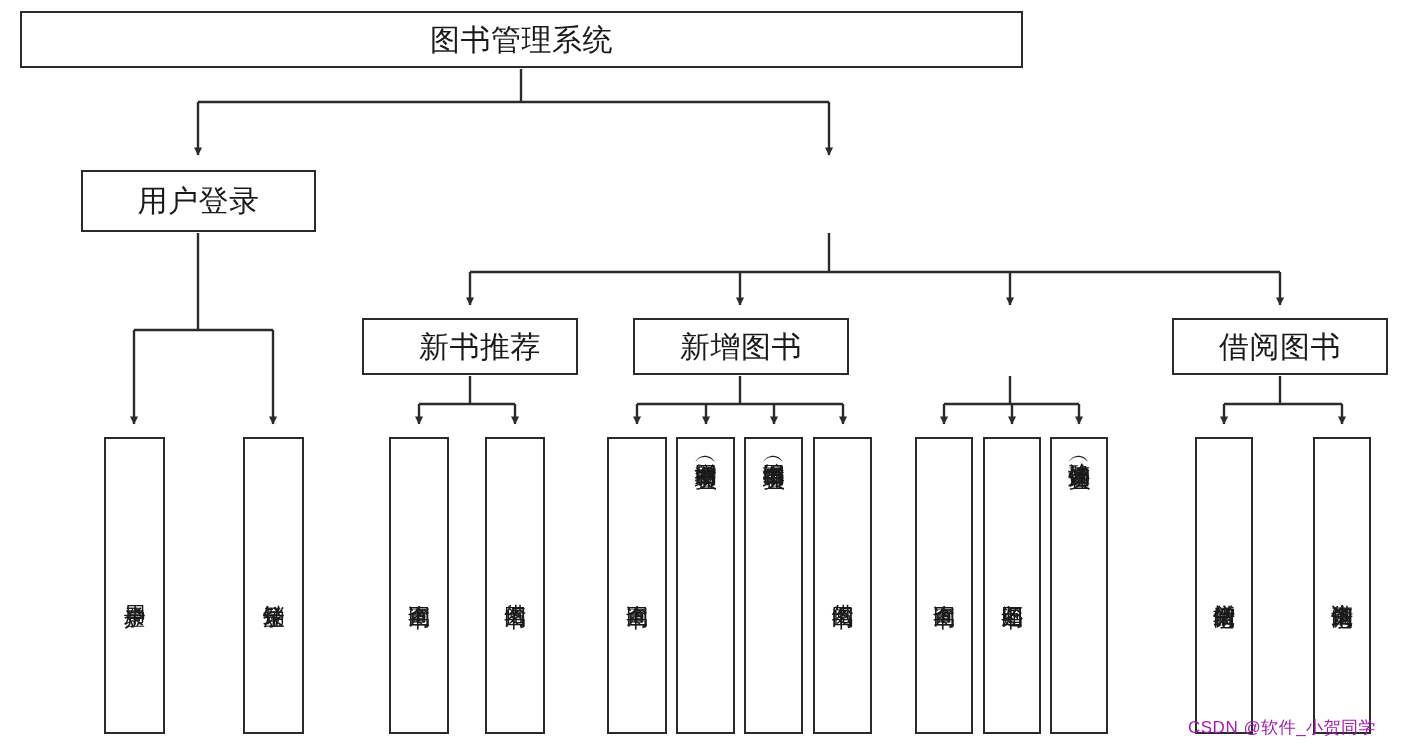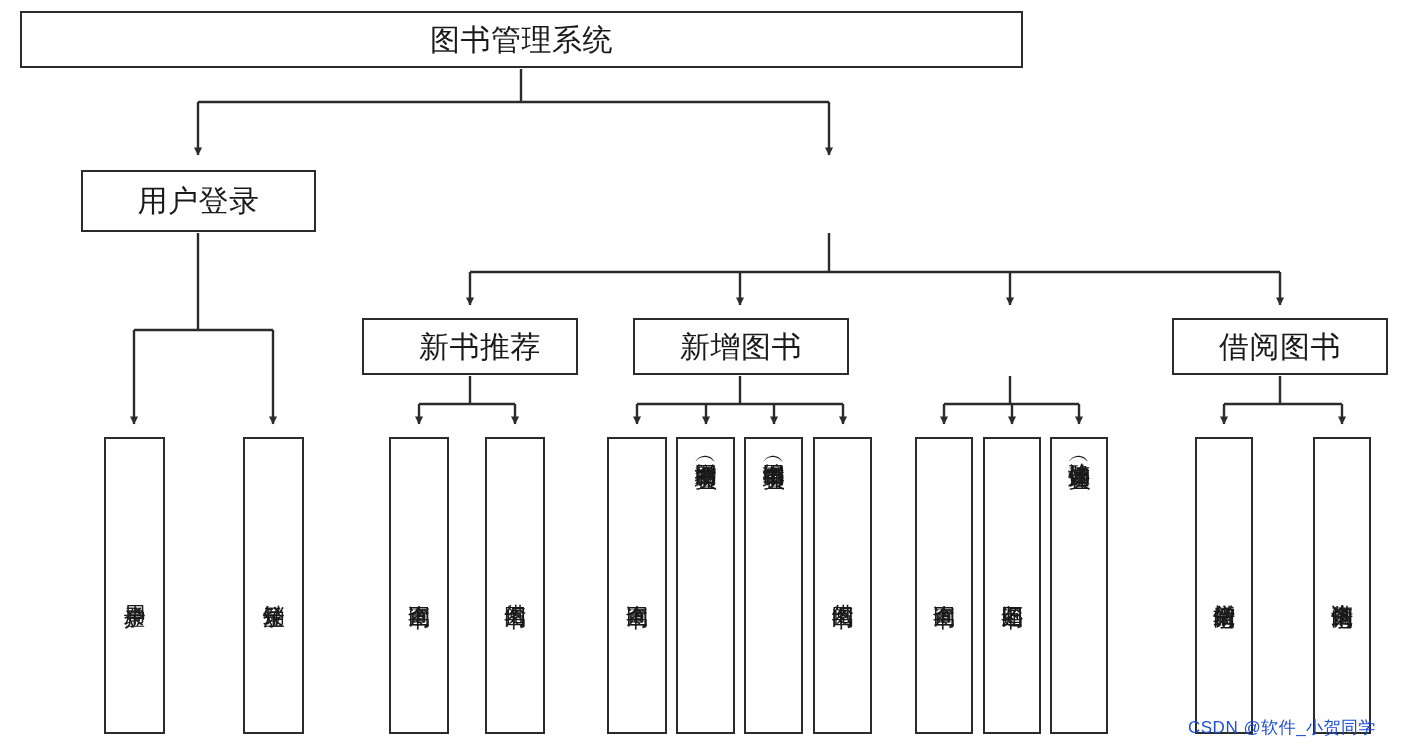--- a/index.html
+++ b/index.html
@@ -61,21 +61,21 @@
     max-height: 100%;
   }
   .node.vertical.centered {
     align-items: center;
   }
   #watermark {
     position: absolute;
     left: 1188px;
     top: 716px;
     font-size: 17px;
-    color: #1d4ed8;
+    color: #a21caf;
     letter-spacing: 0.5px;
     white-space: pre;
     pointer-events: none;
   }
 </style>
 </head>
 <body>
 
 <div id="diagram-root">
 

